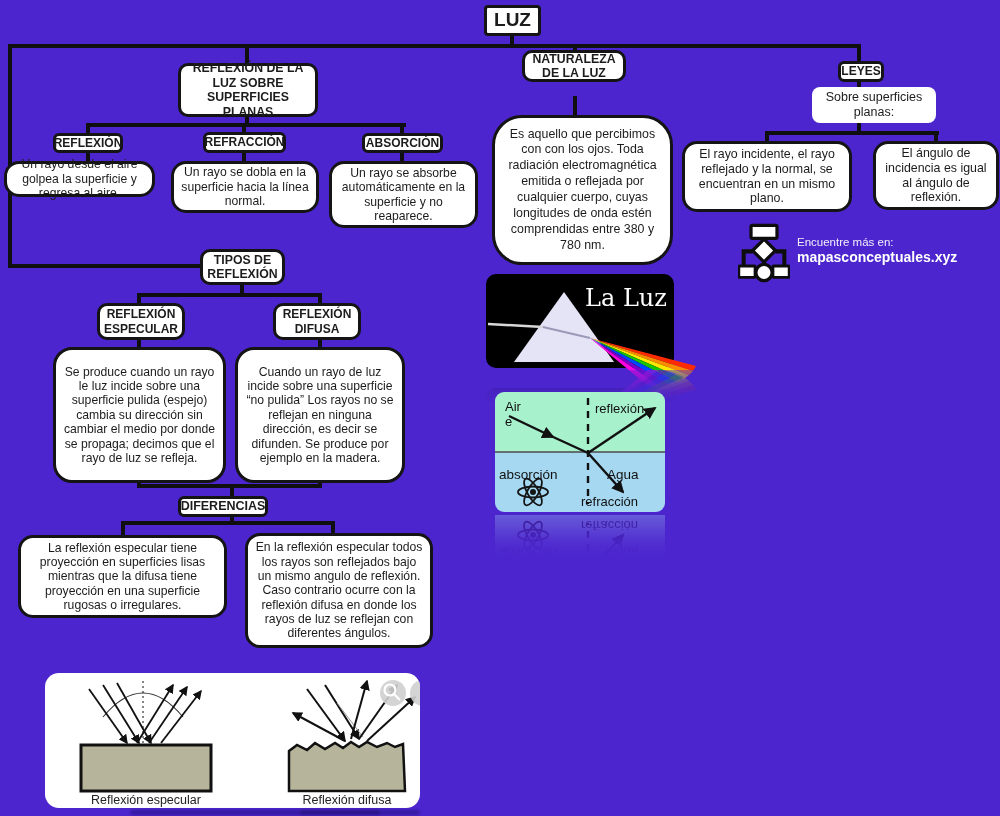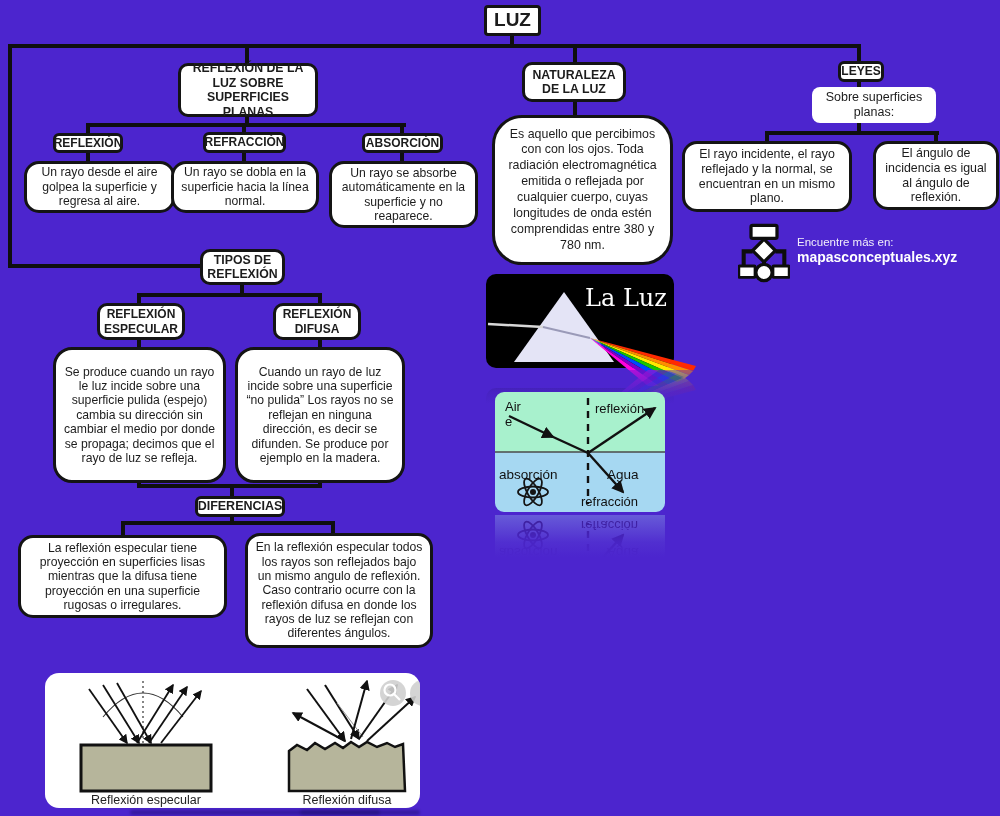--- a/index.html
+++ b/index.html
@@ -114,39 +114,39 @@
   <div class="line" style="left:331px;top:521px;width:4px;height:12px"></div>
 
   <div class="node title" style="left:484px;top:5px;width:57px;height:31px;font-size:19px;border-radius:4px;border-width:3.5px">LUZ</div>
 
   <div class="node title" style="left:178px;top:63px;width:140px;height:54px">REFLEXIÓN DE LA LUZ SOBRE SUPERFICIES PLANAS</div>
 
   <div class="node pill" style="left:53px;top:133px;width:70px;height:20px">REFLEXIÓN</div>
   <div class="node pill" style="left:203px;top:132px;width:83px;height:21px">REFRACCIÓN</div>
   <div class="node pill" style="left:362px;top:133px;width:81px;height:20px">ABSORCIÓN</div>
 
-  <div class="node desc" style="left:24px;top:161px;width:151px;height:52px">Un rayo desde el aire golpea la superficie y regresa al aire.</div>
+  <div class="node desc" style="left:4px;top:161px;width:151px;height:36px">Un rayo desde el aire golpea la superficie y regresa al aire.</div>
   <div class="node desc" style="left:171px;top:161px;width:148px;height:52px">Un rayo se dobla en la superficie hacia la línea normal.</div>
   <div class="node desc" style="left:329px;top:161px;width:149px;height:67px">Un rayo se absorbe automáticamente en la superficie y no reaparece.</div>
 
-  <div class="node title" style="left:522px;top:62px;width:104px;height:40px">NATURALEZA DE LA LUZ</div>
+  <div class="node title" style="left:522px;top:50px;width:104px;height:32px">NATURALEZA DE LA LUZ</div>
   <div class="node bigdesc" style="left:492px;top:115px;width:181px;height:150px">Es aquello que percibimos con con los ojos. Toda radiación electromagnética emitida o reflejada por cualquier cuerpo, cuyas longitudes de onda estén comprendidas entre 380 y 780 nm.</div>
 
   <div class="node pill" style="left:838px;top:61px;width:46px;height:21px">LEYES</div>
   <div class="node noborder" style="left:812px;top:87px;width:124px;height:36px">Sobre superficies planas:</div>
   <div class="node desc" style="left:682px;top:141px;width:170px;height:71px;font-size:12.4px">El rayo incidente, el rayo reflejado y la normal, se encuentran en un mismo plano.</div>
   <div class="node desc" style="left:873px;top:141px;width:126px;height:69px;font-size:12.4px">El ángulo de incidencia es igual al ángulo de reflexión.</div>
 
   <div class="node title" style="left:200px;top:249px;width:85px;height:36px">TIPOS DE REFLEXIÓN</div>
   <div class="node title" style="left:97px;top:303px;width:88px;height:37px;font-size:12px">REFLEXIÓN ESPECULAR</div>
   <div class="node title" style="left:273px;top:303px;width:88px;height:37px;font-size:12px">REFLEXIÓN DIFUSA</div>
   <div class="node desc" style="left:235px;top:347px;width:170px;height:136px;border-radius:19px">Cuando un rayo de luz incide sobre una superficie “no pulida” Los rayos no se reflejan en ninguna dirección, es decir se difunden. Se produce por ejemplo en la madera.</div>
   <div class="node desc" style="left:53px;top:347px;width:173px;height:136px;border-radius:19px">Se produce cuando un rayo le luz incide sobre una superficie pulida (espejo) cambia su dirección sin cambiar el medio por donde se propaga; decimos que el rayo de luz se refleja.</div>
 
-  <div class="node pill" style="left:195px;top:496px;width:90px;height:21px;font-size:12.5px">DIFERENCIAS</div>
+  <div class="node pill" style="left:178px;top:496px;width:90px;height:21px;font-size:12.5px">DIFERENCIAS</div>
   <div class="node desc" style="left:18px;top:535px;width:209px;height:83px">La reflexión especular tiene proyección en superficies lisas mientras que la difusa tiene proyección en una superficie rugosas o irregulares.</div>
   <div class="node desc" style="left:245px;top:533px;width:188px;height:115px">En la reflexión especular todos los rayos son reflejados bajo un mismo angulo de reflexión. Caso contrario ocurre con la reflexión difusa en donde los rayos de luz se reflejan con diferentes ángulos.</div>
 
   <svg class="imgbox" style="left:738px;top:223px" width="52" height="60" viewBox="0 0 64 72">
     <path d="M18 34 H7 V52" stroke="#0D0D0D" stroke-width="5" fill="none"></path>
     <path d="M46 34 H57 V52" stroke="#0D0D0D" stroke-width="5" fill="none"></path>
     <path d="M32 46 V56" stroke="#0D0D0D" stroke-width="5" fill="none"></path>
     <rect x="16" y="2" width="32" height="16" rx="2" fill="#fff" stroke="#0D0D0D" stroke-width="4"></rect>
     <polygon points="32,19 46,33 32,47 18,33" fill="#fff" stroke="#0D0D0D" stroke-width="4"></polygon>
     <rect x="1" y="52" width="20" height="14" rx="1" fill="#fff" stroke="#0D0D0D" stroke-width="3.5"></rect>

